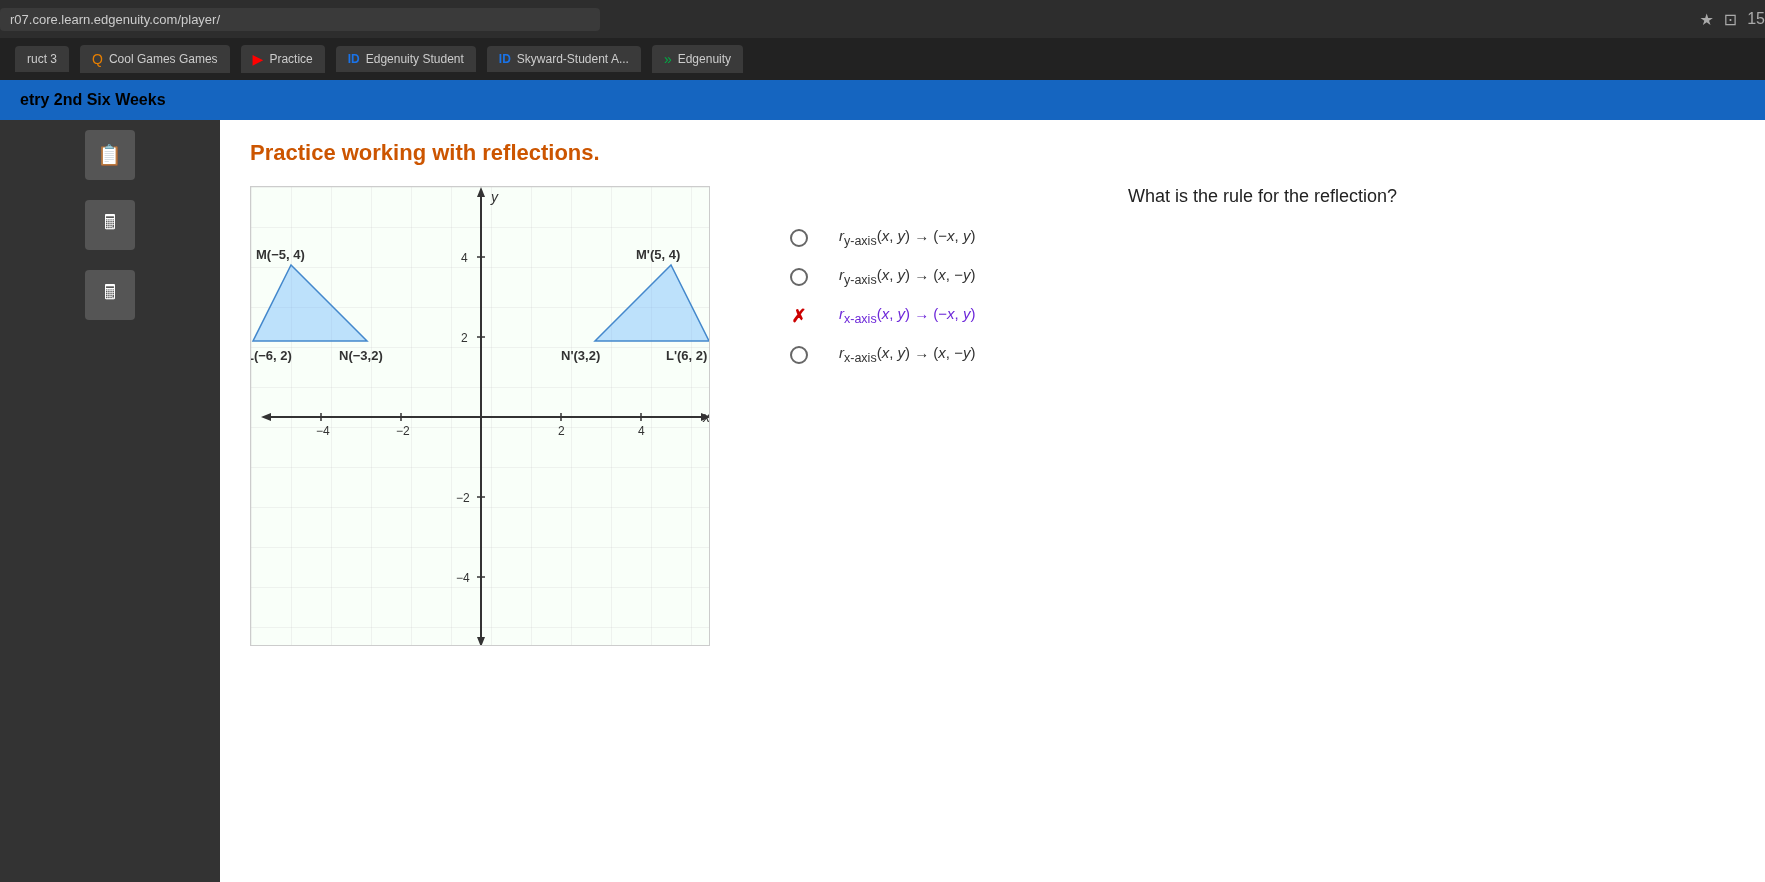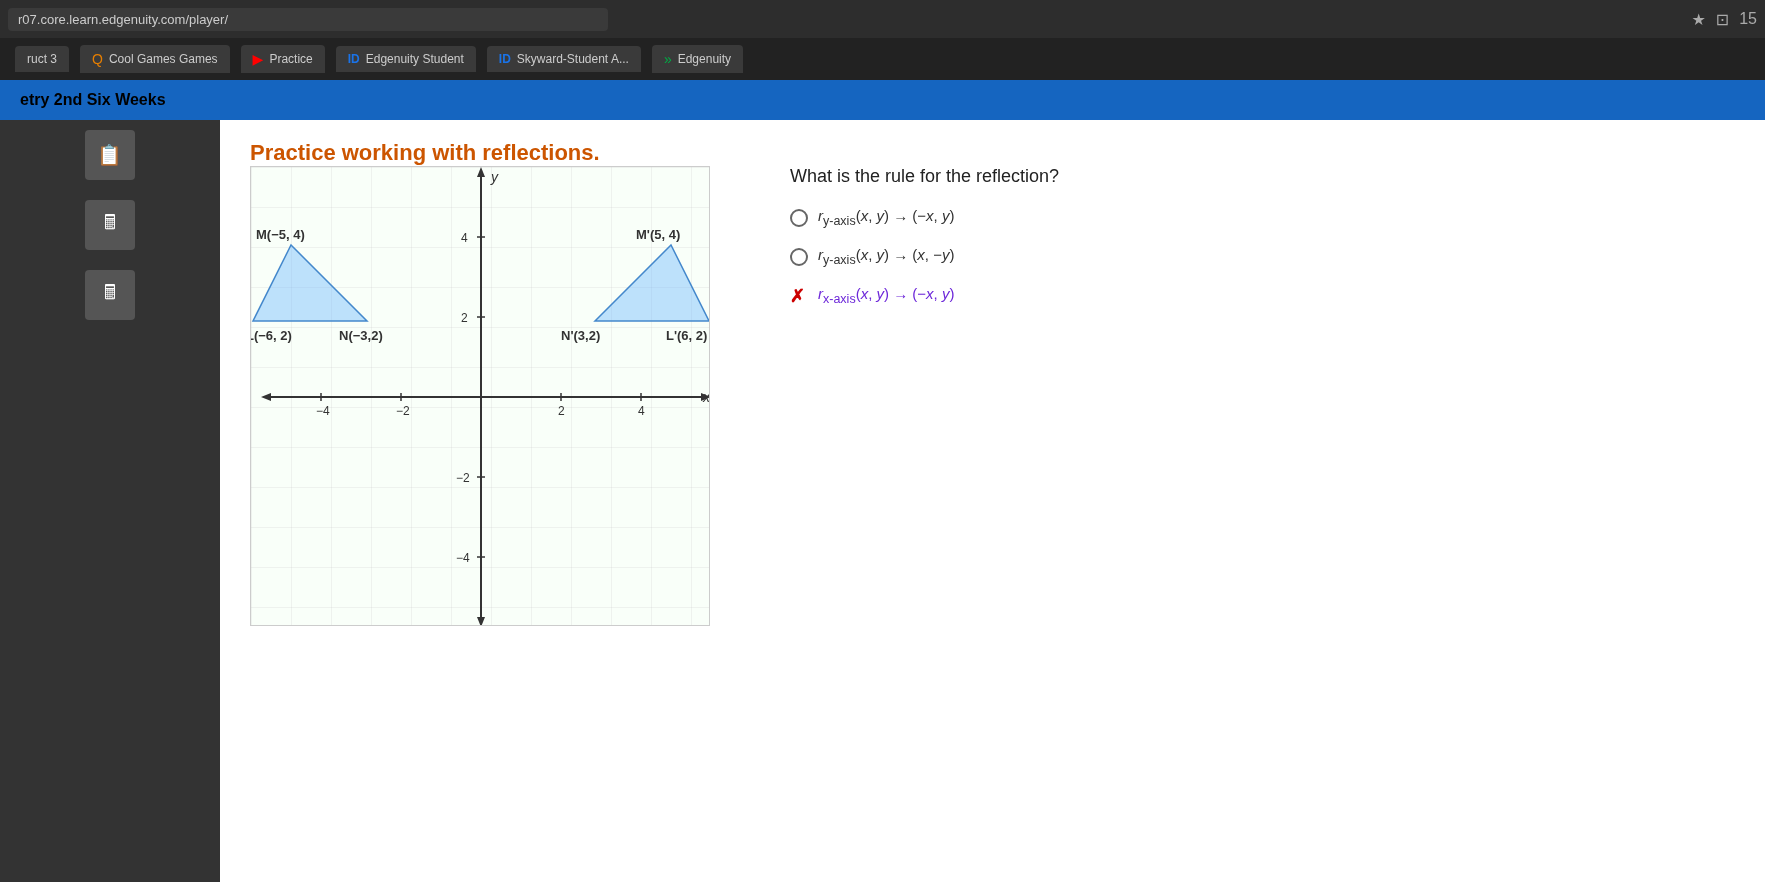--- a/index.html
+++ b/index.html
@@ -4,21 +4,21 @@
   <style>
     * { margin: 0; padding: 0; box-sizing: border-box; }
     body { background: #1a1a1a; font-family: Arial, sans-serif; width: 1765px; height: 882px; overflow: hidden; }
 
     
     .browser-bar {
       background: #2d2d2d;
       height: 38px;
       display: flex;
       align-items: center;
-      padding: 0 8px;
+      padding: 0 0;
       gap: 8px;
     }
     .url-bar {
       background: #3a3a3a;
       color: #ccc;
       font-size: 13px;
       padding: 4px 10px;
       border-radius: 4px;
       flex: 1;
       max-width: 600px;
@@ -115,20 +115,21 @@
     .assignment-label {
       font-size: 11px;
       color: #555;
       margin-bottom: 2px;
     }
 
     .practice-title {
       color: #cc5500;
       font-size: 22px;
       font-weight: bold;
+      margin-bottom: 20px;
     }
 
     .content-body {
       display: flex;
       gap: 60px;
       align-items: flex-start;
     }
 
     
     .graph-container {
@@ -139,20 +140,21 @@
 
     .graph-canvas {
       border: 1px solid #ccc;
       background: #f9fff9;
     }
 
     
     .question-area {
       flex: 1;
       padding-top: 0;
+      text-align: center;
     }
 
     .question-text {
       font-size: 18px;
       color: #222;
       margin-bottom: 20px;
     }
 
     .radio-option {
       display: flex;
@@ -176,20 +178,21 @@
       height: 18px;
       flex-shrink: 0;
       color: #cc0000;
       font-size: 18px;
       font-weight: bold;
       line-height: 18px;
     }
 
     .option-text {
       font-size: 15px;
+      margin-left: 21px;
     }
   </style>
 </head>
 <body>
 
 <div class="browser-bar">
   <div class="url-bar">r07.core.learn.edgenuity.com/player/</div>
   <div class="browser-icons">
     <span class="browser-icon">★</span>
     <span class="browser-icon">⊡</span>
@@ -325,17 +328,23 @@
           </span>
         </div>
 
         <div class="radio-option">
           <div class="radio-x" style="color:#cc0000; font-size:18px; font-weight:bold;">✗</div>
           <span class="option-text" style="color:#6d28d9;">
             <i>r</i><sub>x-axis</sub>(<i>x</i>, <i>y</i>) → (−<i>x</i>, <i>y</i>)
           </span>
         </div>
 
+        <div class="radio-option">
+          <div class="radio-circle"></div>
+          <span class="option-text">
+            <i>r</i><sub>x-axis</sub>(<i>x</i>, <i>y</i>) → (<i>x</i>, −<i>y</i>)
+          </span>
+        </div>
 
       </div>
     </div>
   </div>
 </div>
 
 </body></html>

